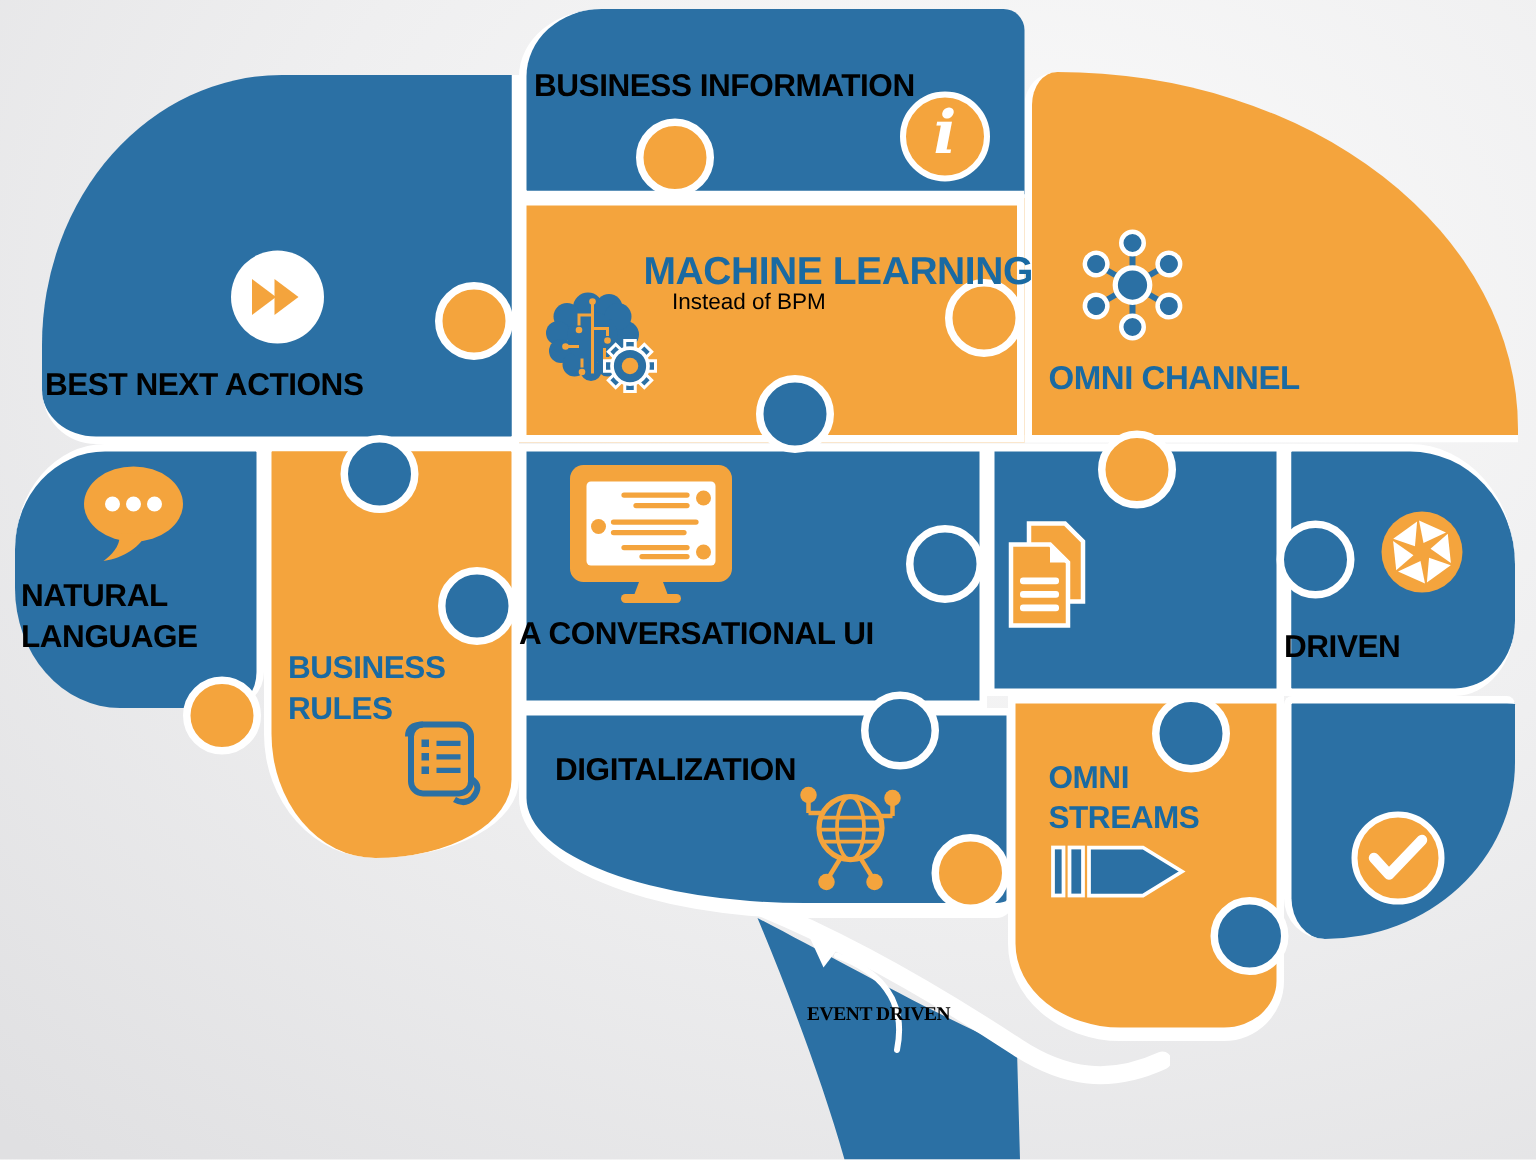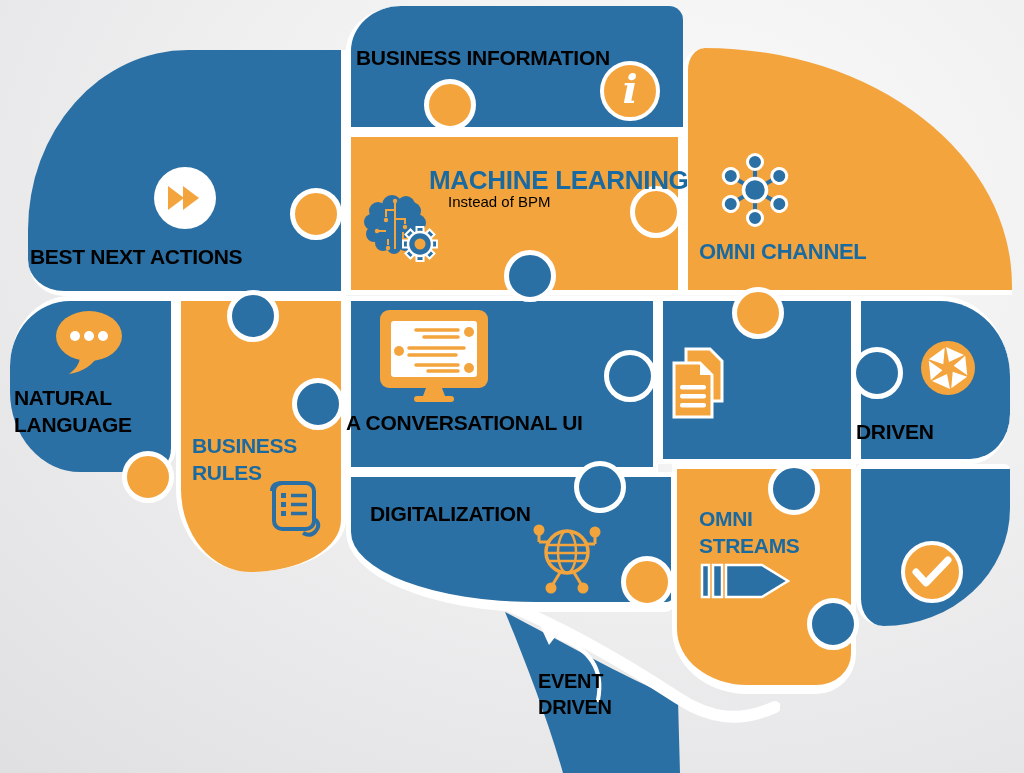--- a/index.html
+++ b/index.html
@@ -104,21 +104,21 @@
   <div class="lbl ctr" style="left:346px;top:409px;width:312px;">A CONVERSATIONAL UI</div>
 
 
   <div class="lbl ctr" style="left:856px;top:418px;width:154px;">DRIVEN</div>
 
   <div class="lbl" style="left:370px;top:500px;white-space:nowrap;">DIGITALIZATION</div>
 
   <div class="lbl blue" style="left:699px;top:505px;width:120px;">OMNI STREAMS</div>
 
 
-  <div class="lbl ctr" style="left:538px;top:668px;width:124px;font-size:20px;">EVENT DRIVEN</div>
+  <div class="lbl ctr" style="left:538px;top:668px;width:124px;font-size:13px;font-family:Liberation Serif, serif;">EVENT DRIVEN</div>
 
   <div class="icon circle-badge" style="left:154px;top:167px;width:62px;height:62px;background:#fff;">
     <svg width="34" height="24" viewBox="0 0 34 24">
       <polygon points="0,0 16,12 0,24" fill="#f4a43d"></polygon>
       <polygon points="15,0 31,12 15,24" fill="#f4a43d"></polygon>
     </svg>
   </div>
 
   <div class="icon circle-badge" style="left:600px;top:61px;width:60px;height:60px;background:#f4a43d;border:4px solid #fff;">
     <span style="font-family:'DejaVu Serif',serif;font-style:italic;font-weight:bold;

